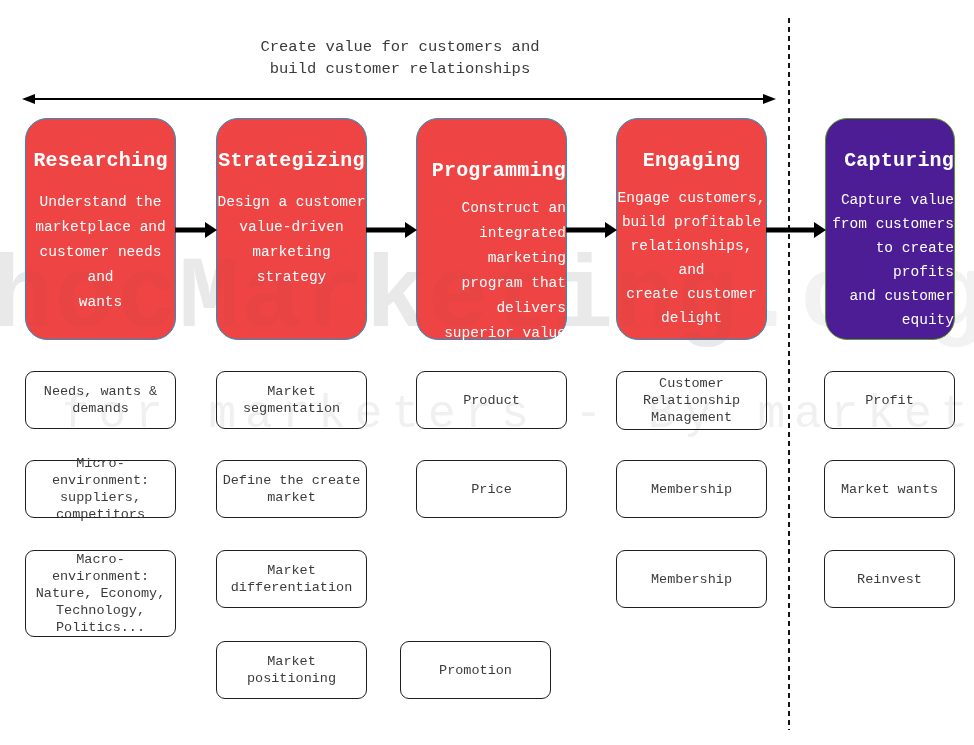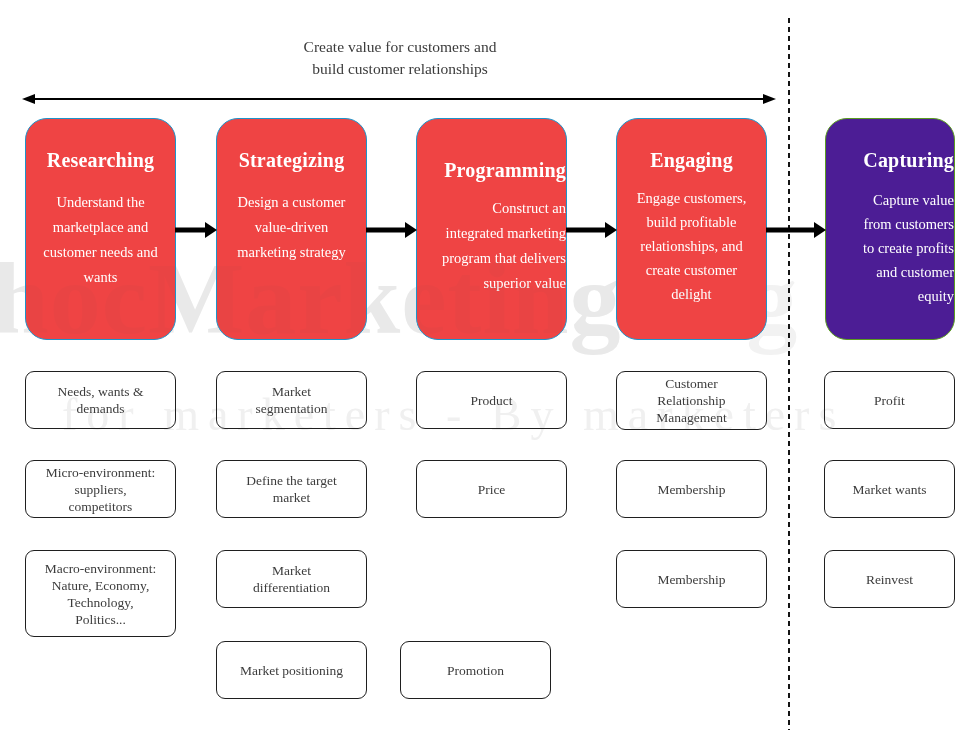--- a/index.html
+++ b/index.html
@@ -1,18 +1,18 @@
 <!DOCTYPE html>
 <html><head>
 <meta charset="utf-8">
 <style>
   html,body{margin:0;padding:0;background:#ffffff;}
   .canvas{
     position:relative;width:974px;height:745px;background:#ffffff;overflow:hidden;
-    font-family:Liberation Serif, serif;color:#3c3c3c;
+    font-family:Liberation Mono, monospace;color:#3c3c3c;
   }
   
   .title{
     position:absolute;left:120px;top:36px;width:560px;text-align:center;
     font-size:15.5px;line-height:22px;color:#3b3b3b;
   }
   
   .arrow-svg{position:absolute;z-index:20;}
   
   .divider{
@@ -125,21 +125,21 @@
   <div class="item" style="left:25px;top:460px;">Micro-environment:
 suppliers,
 competitors</div>
   <div class="item" style="left:25px;top:550px;height:87px;">Macro-environment:
 Nature, Economy,
 Technology,
 Politics...</div>
 
   <div class="item" style="left:216px;top:371px;">Market
 segmentation</div>
-  <div class="item" style="left:216px;top:460px;">Define the target
+  <div class="item" style="left:216px;top:460px;">Define the create
 market</div>
   <div class="item" style="left:216px;top:550px;">Market
 differentiation</div>
   <div class="item" style="left:216px;top:641px;">Market positioning</div>
 
   <div class="item" style="left:416px;top:371px;">Product</div>
   <div class="item" style="left:416px;top:460px;">Price</div>
   <div class="item" style="left:400px;top:641px;">Promotion</div>
 
   <div class="item" style="left:616px;top:371px;height:59px;">Customer

